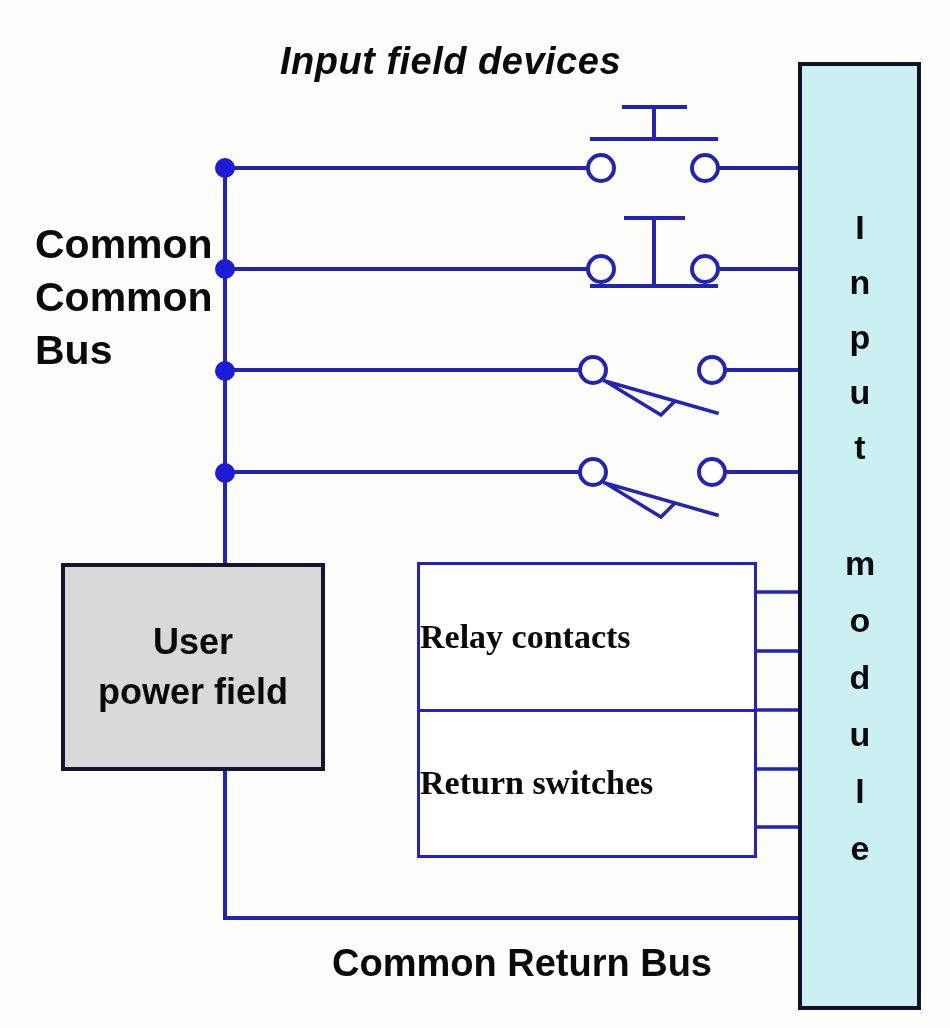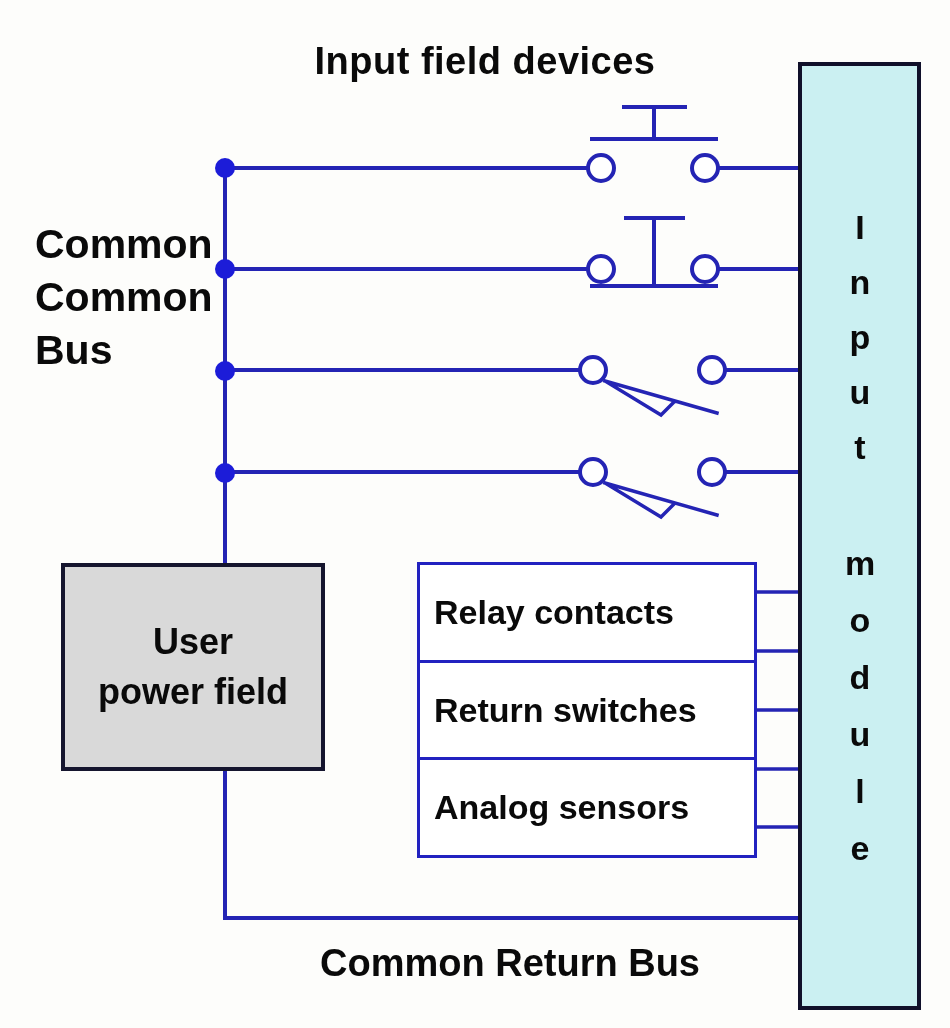--- a/index.html
+++ b/index.html
@@ -24,21 +24,21 @@
     overflow:hidden;
   }
   .wires{position:absolute;inset:0;width:950px;height:1028px;}
   .wire{stroke:var(--wire);stroke-width:4;fill:none;stroke-linecap:square;}
   .wire.thin{stroke-width:3.5;}
   .contact{fill:#ffffff;stroke:var(--wire);stroke-width:4;}
   .dot{fill:var(--dot);stroke:none;}
 
   .title{
     position:absolute;left:280px;top:40px;width:410px;
-    text-align:center;font-size:38px;font-weight:600;letter-spacing:0.5px;
+    text-align:left;font-size:38px;font-weight:600;letter-spacing:0.5px;font-style:italic;
   }
   .power-bus-label{
     position:absolute;left:35px;top:218px;
     font-size:41px;font-weight:600;line-height:53px;
   }
   .supply-box{
     position:absolute;left:61px;top:563px;width:264px;height:208px;
     background:var(--supply-fill);
     border:4px solid var(--supply-border);
     display:flex;flex-direction:column;justify-content:center;align-items:center;
@@ -58,28 +58,27 @@
   .vtext-input{top:142px;}
   .vtext-module{top:478px;letter-spacing:19px;}
   .device-table{
     position:absolute;left:417px;top:562px;width:340px;height:296px;
     border:3px solid var(--table-border);
     background:#ffffff;
     display:flex;flex-direction:column;
   }
   .trow{
     flex:1;display:flex;align-items:center;
-    padding-left:14px;
     font-size:34px;font-weight:600;
     border-top:3px solid var(--table-border);
-    white-space:nowrap;overflow:hidden;
+    white-space:nowrap;overflow:hidden;font-family:Liberation Serif, serif;
   }
   .trow:first-child{border-top:none;}
   .return-bus-label{
-    position:absolute;left:290px;top:942px;width:440px;
+    position:absolute;left:302px;top:942px;width:440px;
     text-align:center;font-size:38px;font-weight:600;
   }
 </style>
 </head>
 <body>
 
 <div class="canvas">
 
   <svg class="wires" viewBox="0 0 950 1028" xmlns="http://www.w3.org/2000/svg">
 
@@ -153,18 +152,17 @@
   </div>
 
   <div class="module-box">
     <div class="vtext vtext-input">Input</div>
     <div class="vtext vtext-module">module</div>
   </div>
 
   <div class="device-table">
     <div class="trow">Relay contacts</div>
     <div class="trow">Return switches</div>
-    <div class="trow">Analog sensors</div>
   </div>
 
   <div class="return-bus-label">Common Return Bus</div>
 
 </div>
 
 </body></html>

